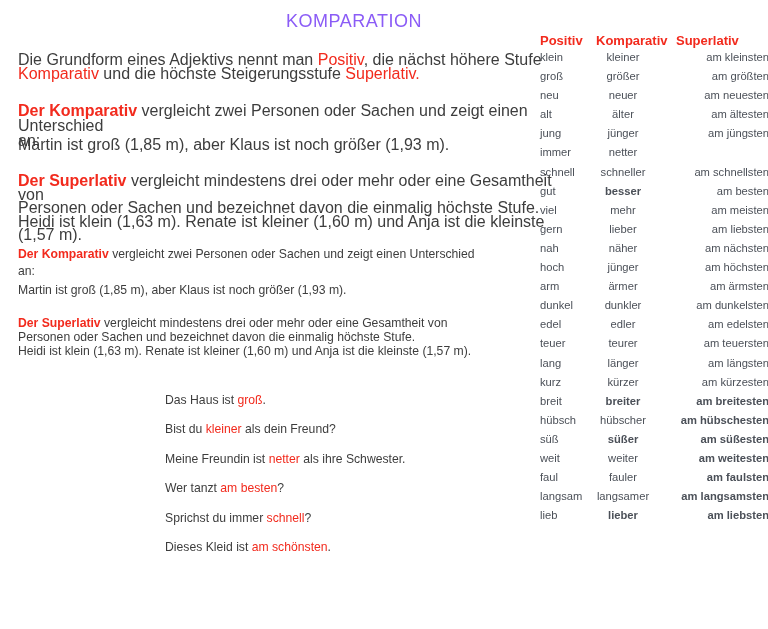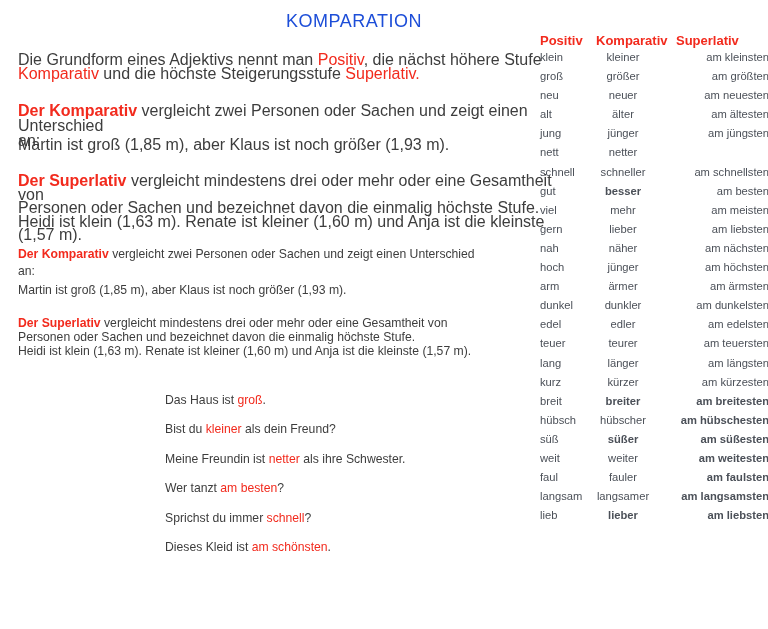--- a/index.html
+++ b/index.html
@@ -12,21 +12,21 @@
   body {
     width:768px; height:629px; position:relative; overflow:hidden;
     font-family:"Liberation Sans","DejaVu Sans",sans-serif;
     color:var(--text);
   }
   .red  { color:var(--red); }
   .bold { font-weight:bold; }
 
   .title {
     position:absolute; left:0; top:11px; width:708px;
-    text-align:center; font-size:18px; letter-spacing:0.5px; color:#1d4ed8;
+    text-align:center; font-size:18px; letter-spacing:0.5px; color:#8b5cf6;
   }
 
   .para {
     position:absolute; left:18px; width:560px;
     white-space:pre-line; font-size:16px; line-height:13.5px;
   }
   .p-intro       { top:53px; }
   .p-komp1       { top:103px;  line-height:15px; }
   .p-martin1     { top:138px; }
   .p-super1      { top:174px; }
@@ -110,21 +110,21 @@
         <span class="c1">alt</span>
         <span class="c2">älter</span>
         <span class="c3">am ältesten</span>
       </div>
       <div class="t-row">
         <span class="c1">jung</span>
         <span class="c2">jünger</span>
         <span class="c3">am jüngsten</span>
       </div>
       <div class="t-row">
-        <span class="c1">nett</span>
+        <span class="c1">immer</span>
         <span class="c2">netter</span>
       </div>
       <div class="t-row">
         <span class="c1">schnell</span>
         <span class="c2">schneller</span>
         <span class="c3">am schnellsten</span>
       </div>
       <div class="t-row">
         <span class="c1">gut</span>
         <span class="c2 bold">besser</span>

